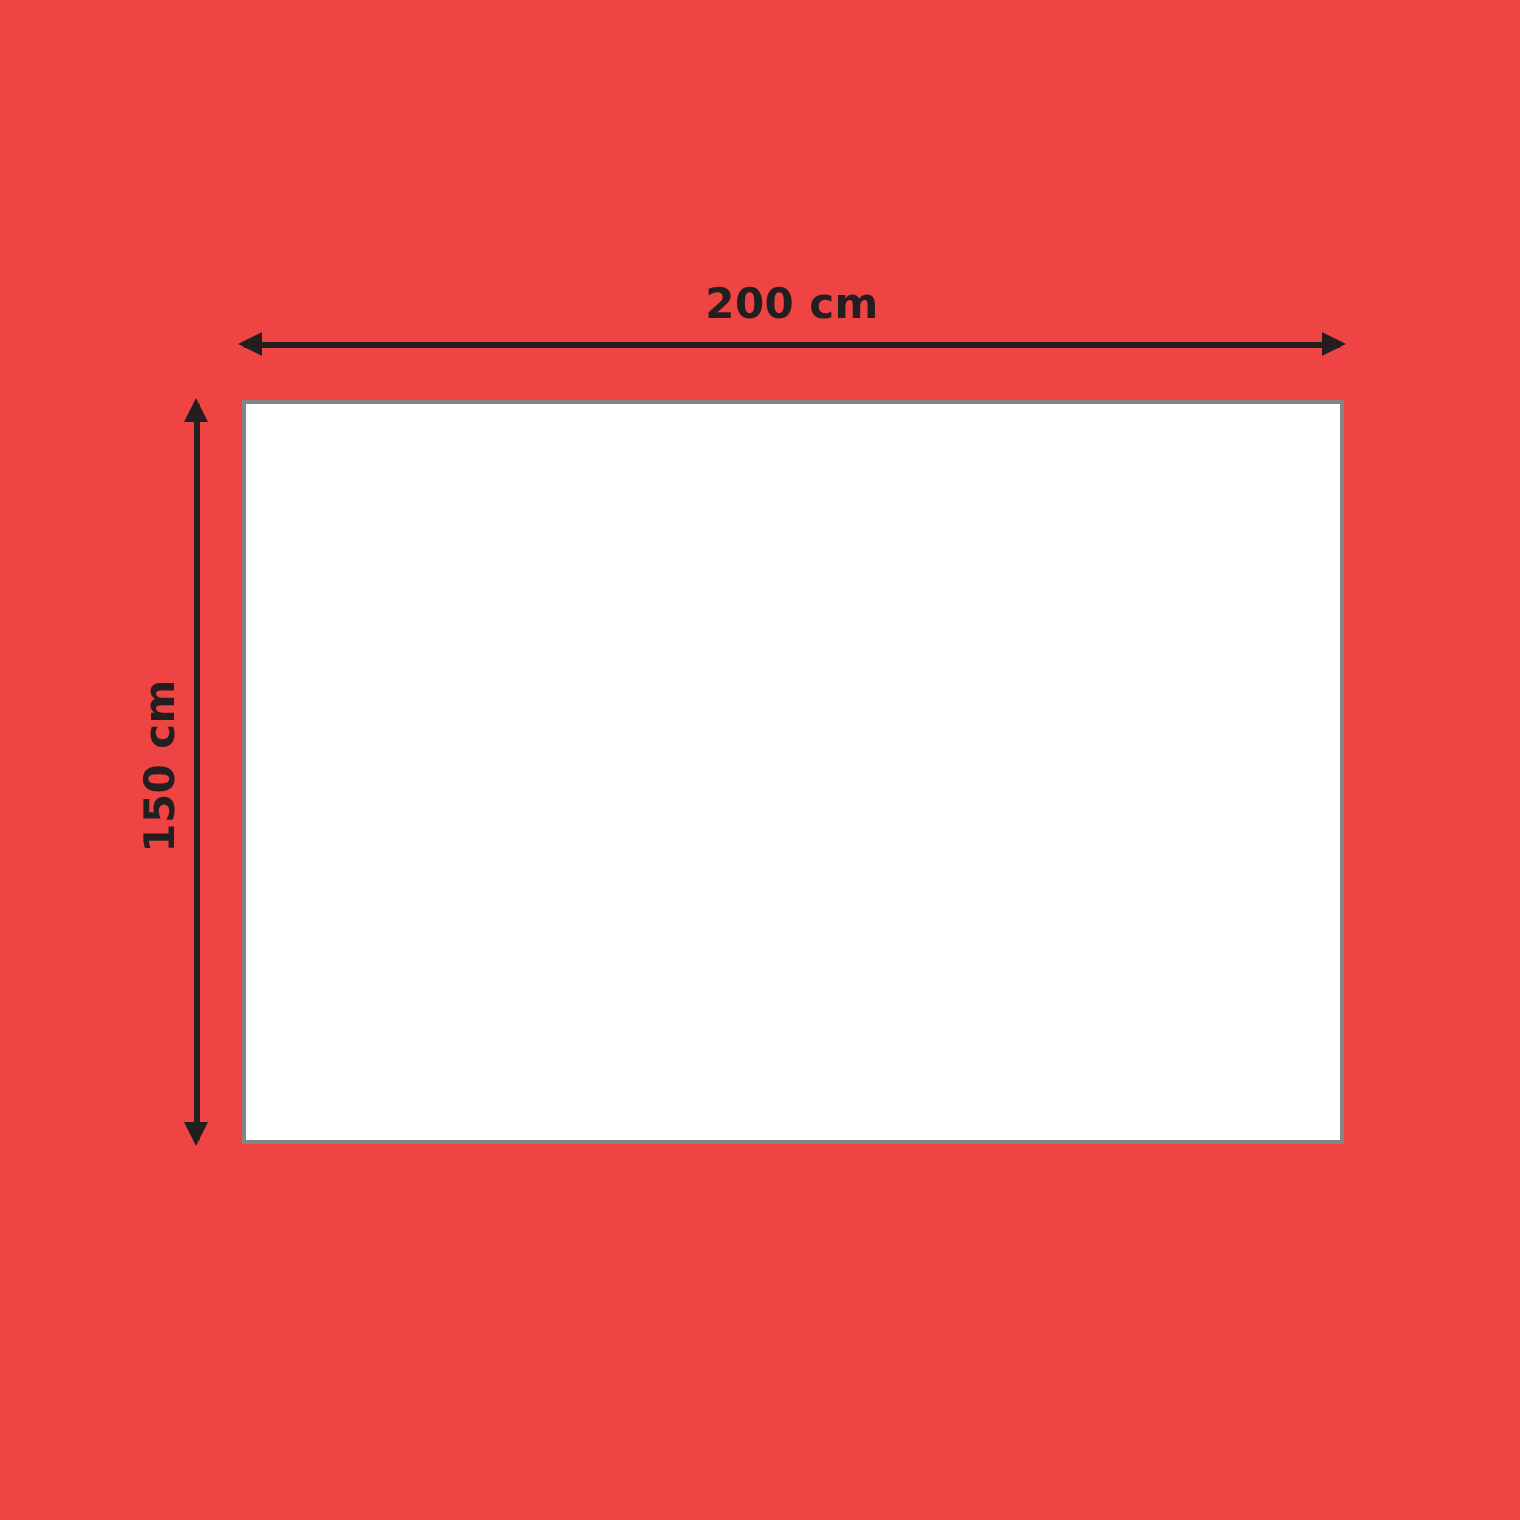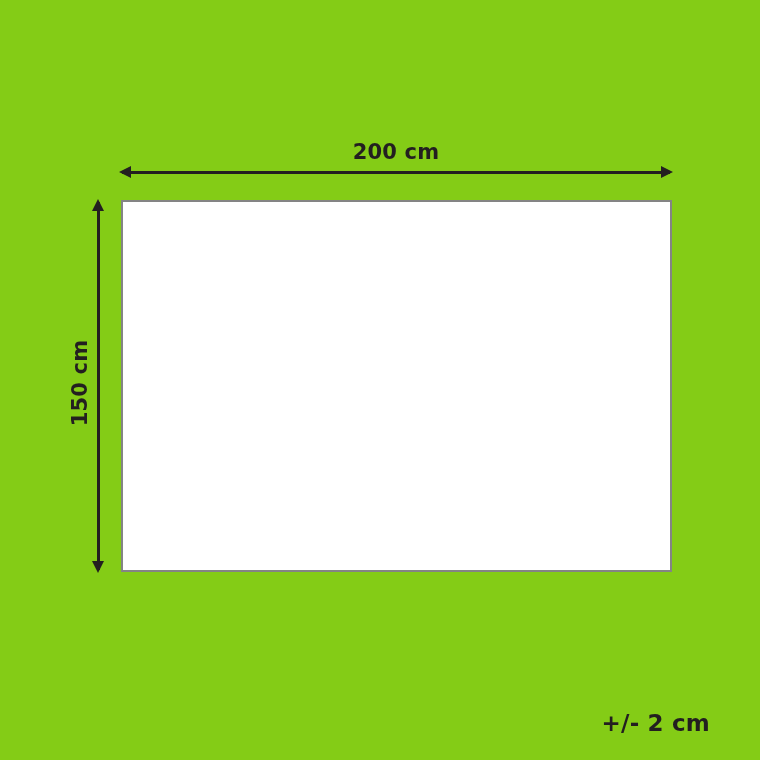--- a/index.html
+++ b/index.html
@@ -5,21 +5,21 @@
   html, body {
     margin: 0;
     padding: 0;
     background: #ffffff;
     font-family: "DejaVu Sans", "Liberation Sans", sans-serif;
   }
   .canvas {
     position: relative;
     width: 760px;
     height: 760px;
-    background: #84cc16;
+    background: #ef4444;
     overflow: hidden;
   }
   
   .rect {
     position: absolute;
     left: 121px;
     top: 200px;
     width: 551px;
     height: 372px;
     box-sizing: border-box;
@@ -152,15 +152,14 @@
   <div class="width-label">200 cm</div>
 
   <div class="v-arrow">
     <span class="head-top"></span>
     <span class="line"></span>
     <span class="head-bottom"></span>
   </div>
 
   <div class="height-label">150 cm</div>
 
-  <div class="tolerance-label">+/- 2 cm</div>
 
 </div>
 
 </body></html>

